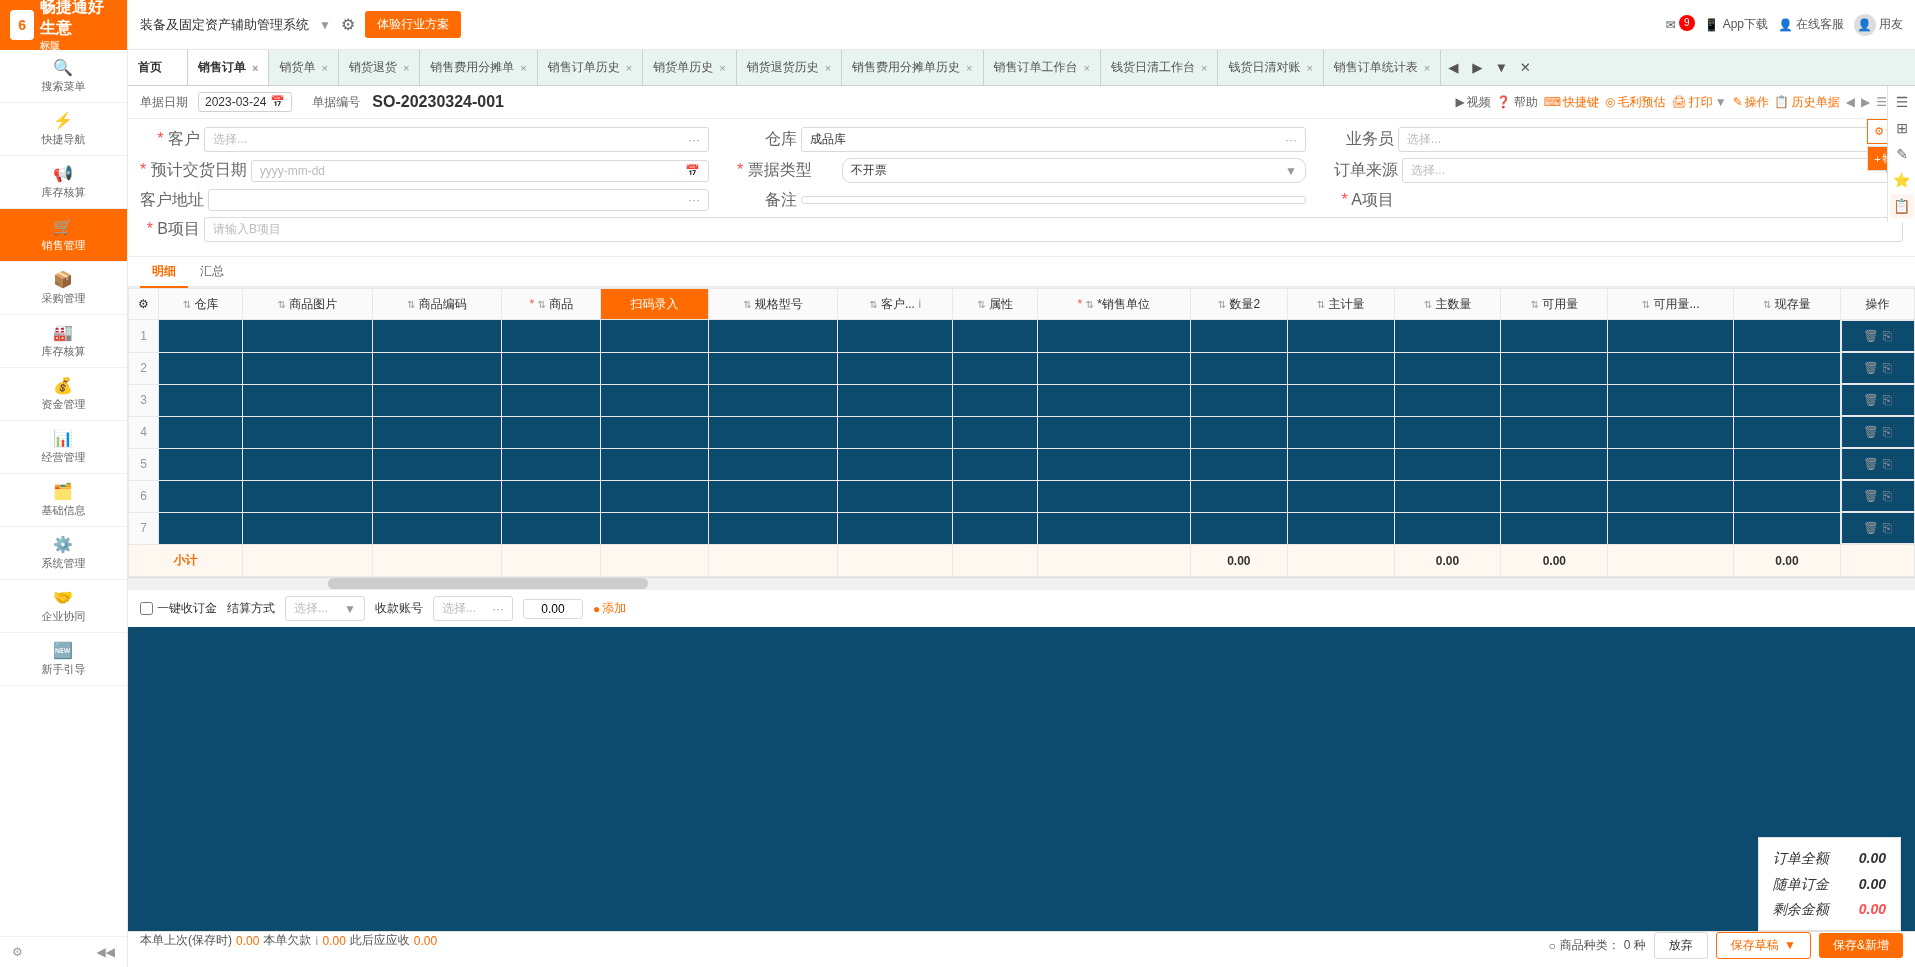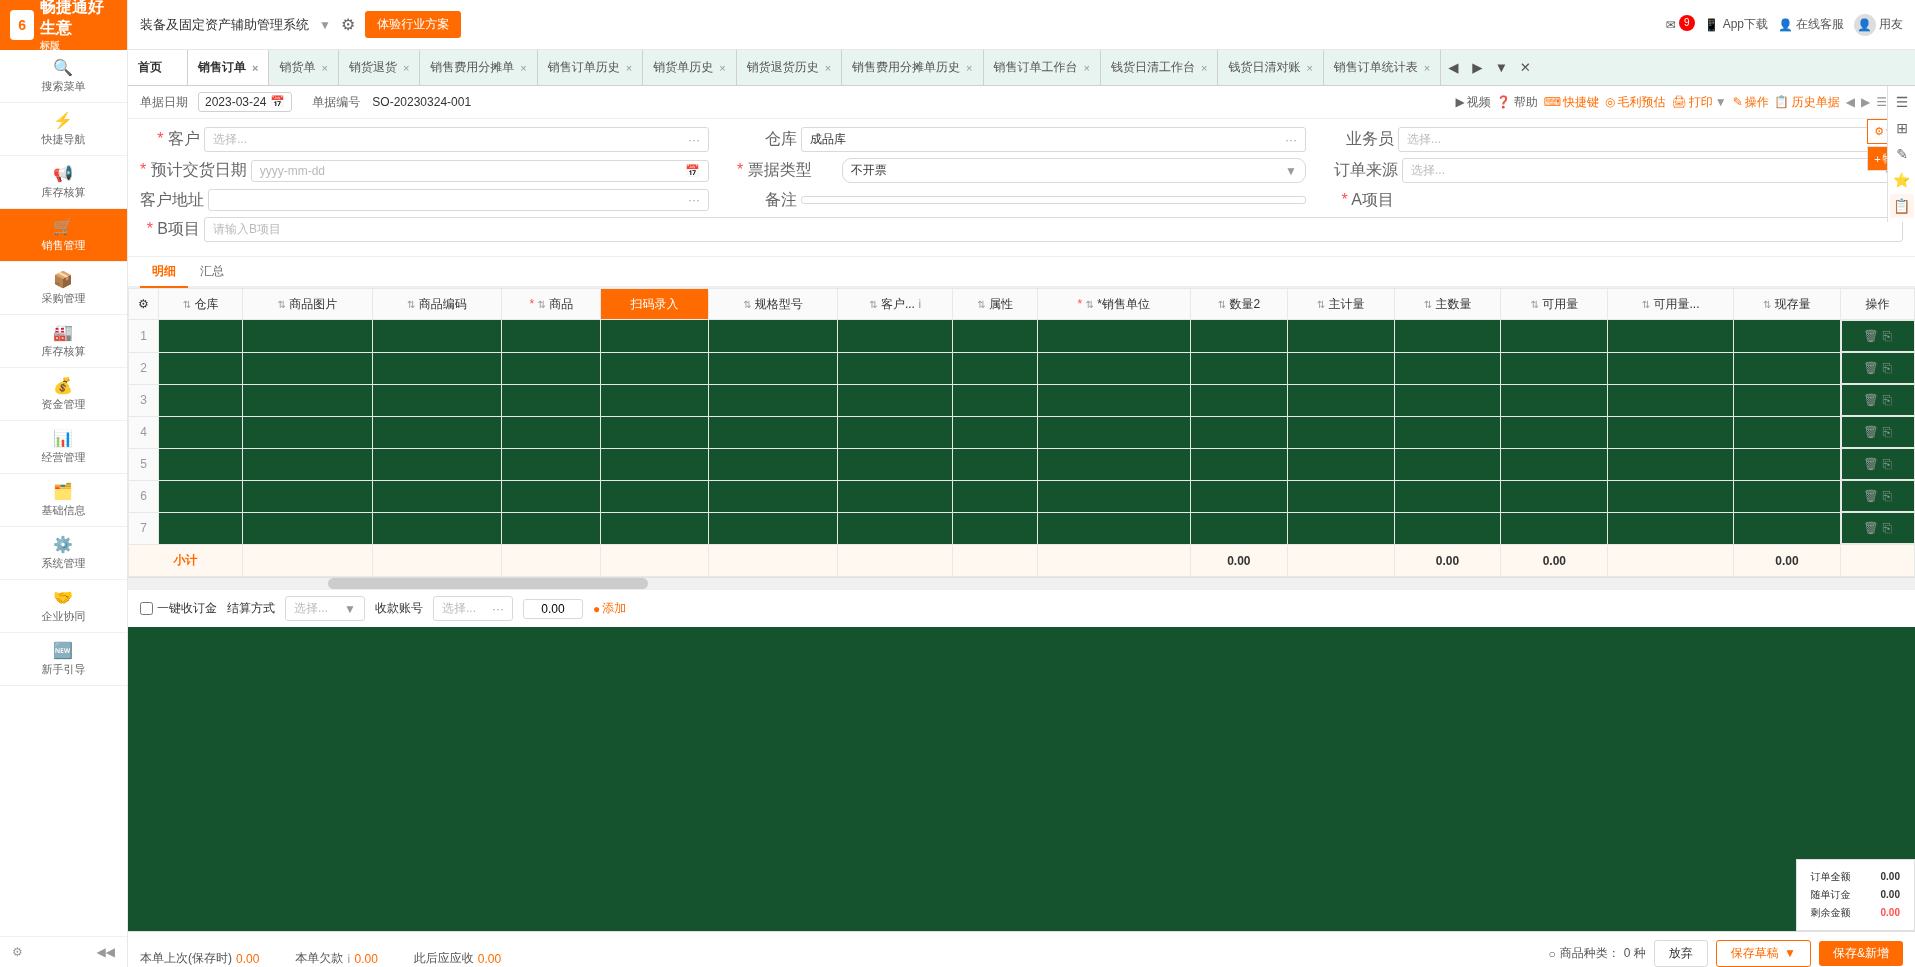--- a/index.html
+++ b/index.html
@@ -68,33 +68,33 @@
     .tab-nav-btn {
       width: 24px; display: flex; align-items: center; justify-content: center;
       cursor: pointer; background: #e8f4f0; border: none; color: #555;
     }
 
     
     .main {
       position: fixed; left: 128px; top: 86px; right: 0; bottom: 0;
       overflow: auto; background: #f5f5f5;
     }
-    .content-area { padding: 0; background: #14532d; min-height: 100%; }
+    .content-area { padding: 0; background: #0c4a6e; min-height: 100%; }
 
     
     .toolbar-row {
       display: flex; align-items: center; padding: 6px 12px;
       background: #fff; border-bottom: 1px solid #eee; gap: 8px; flex-wrap: wrap;
     }
     .toolbar-row .date-field {
       display: flex; align-items: center; gap: 4px;
       border: 1px solid #d0d0d0; padding: 2px 6px; border-radius: 3px;
       background: #fff; font-size: 12px; cursor: pointer;
     }
-    .toolbar-row .code-field { color: #333; font-size: 12px; font-weight: normal; text-align: right; }
+    .toolbar-row .code-field { color: #333; font-size: 16px; font-weight: bold; text-align: right; }
     .toolbar-actions {
       margin-left: auto; display: flex; align-items: center; gap: 6px;
     }
     .toolbar-link {
       color: #666; font-size: 12px; cursor: pointer; display: flex; align-items: center; gap: 2px;
     }
 
     
     .form-area { padding: 8px 12px; background: #fff; border-bottom: 1px solid #eee; }
     .form-row { display: flex; align-items: center; margin-bottom: 6px; gap: 8px; flex-wrap: wrap; }
@@ -165,32 +165,33 @@
     .footer-area {
       display: flex; align-items: center; padding: 6px 12px;
       background: #fff; border-top: 1px solid #eee; gap: 10px; flex-wrap: wrap;
     }
     .footer-checkbox { display: flex; align-items: center; gap: 4px; }
     .footer-input { border: 1px solid #d9d9d9; padding: 2px 6px; border-radius: 3px; font-size: 12px; width: 60px; text-align: center; }
     .add-btn { color: #ff6b00; cursor: pointer; display: flex; align-items: center; gap: 2px; font-size: 12px; }
 
     
     .bottom-summary {
-      position: fixed; bottom: 36px; right: 0; background: #fff;
-      border: 1px solid #e0e0e0; padding: 8px 14px; font-size: 10px;
+      position: fixed; bottom: 36px; right: 14px; background: #fff;
+      border: 1px solid #e0e0e0; padding: 8px 14px; font-size: 14px;
       line-height: 1.8;
+      font-style: italic;
     }
     .summary-row { display: flex; justify-content: space-between; gap: 30px; }
     .summary-val { color: #333; font-weight: bold; }
 
     
     .status-bar {
       position: fixed; bottom: 0; left: 128px; right: 0; height: 36px;
       background: #fff; border-top: 1px solid #e0e0e0;
-      display: flex; align-items: flex-end; padding: 0 12px; gap: 36px;
+      display: flex; align-items: flex-start; padding: 0 12px; gap: 4px;
     }
     .status-item { font-size: 12px; color: #555; display: flex; align-items: center; gap: 4px; }
     .status-actions { margin-left: auto; display: flex; align-items: center; gap: 8px; }
     .discard-btn {
       border: 1px solid #d9d9d9; padding: 4px 14px; border-radius: 3px;
       background: #fff; cursor: pointer; font-size: 12px; color: #333;
     }
     .save-draft-btn {
       border: 1px solid #ff6b00; padding: 4px 14px; border-radius: 3px;
       background: #fff; cursor: pointer; font-size: 12px; color: #ff6b00;

